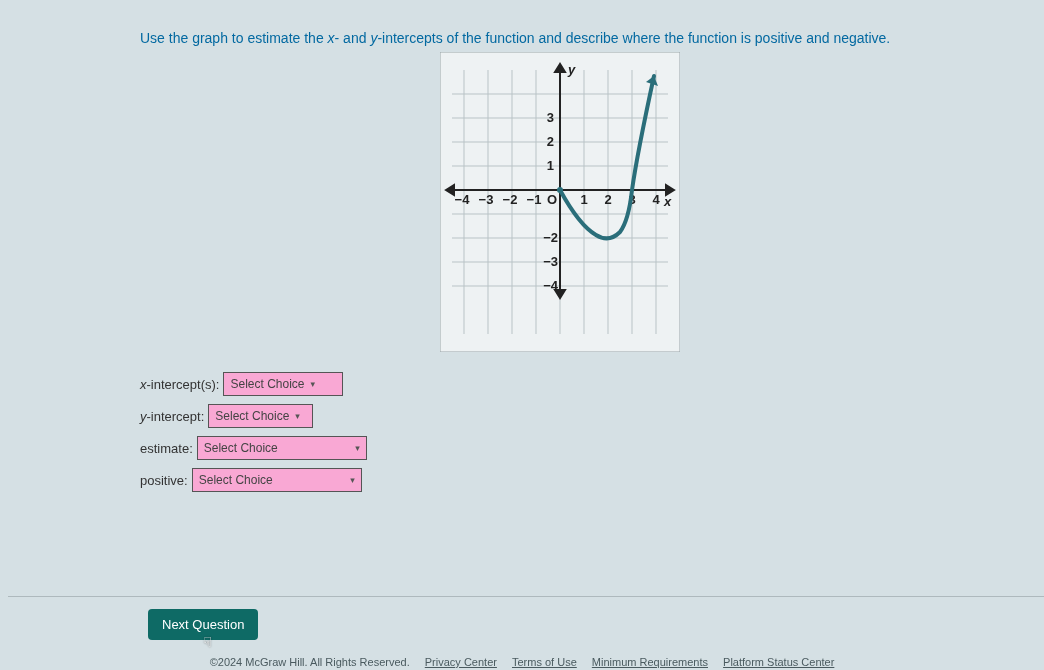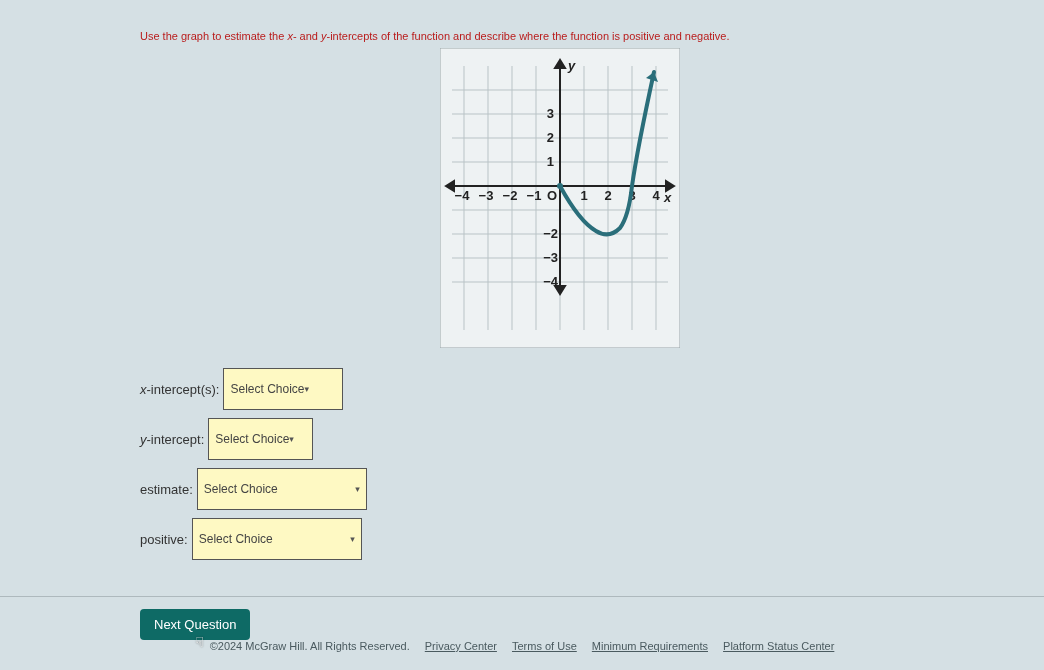--- a/index.html
+++ b/index.html
@@ -9,22 +9,22 @@
     width: 1044px;
     height: 670px;
     position: relative;
     overflow: hidden;
     color: #2b2b2b;
   }
   .content {
     padding: 30px 20px 0 140px;
   }
   .prompt {
-    font-size: 11px;
-    color: #b91c1c;
+    font-size: 14px;
+    color: #0369a1;
     max-width: 880px;
   }
   .prompt .var { font-style: italic; }
   .upper {
     display: flex;
     gap: 40px;
     margin-top: 6px;
   }
   .graph-wrap {
     margin-left: 300px;
@@ -41,41 +41,42 @@
     display: flex;
     align-items: center;
     margin-bottom: 8px;
   }
   .answer-row label {
     margin-right: 4px;
     white-space: nowrap;
   }
   .choice {
     border: 1px solid #555;
-    background: #fef9c3;
-    padding: 13px 6px;
+    background: #f9a8d4;
+    padding: 4px 6px;
     font-size: 12px;
     color: #444;
     position: relative;
     display: inline-flex;
     align-items: center;
+    gap: 6px;
     cursor: pointer;
   }
   .choice .caret {
     font-size: 9px;
     color: #555;
   }
   .choice.w1 { min-width: 120px; }
   .choice.w2 { min-width: 105px; }
   .choice.w3 { min-width: 170px; justify-content: space-between; }
   .choice.w4 { min-width: 170px; justify-content: space-between; }
 
   .bottom-bar {
     position: absolute;
-    left: 0;
+    left: 8px;
     right: 0;
     bottom: 30px;
     border-top: 1px solid #aeb9bd;
     padding: 12px 0 0 140px;
     margin-top: 48px;
   }
   .next-btn {
     background: #0e6a65;
     color: #fff;
     border: none;
@@ -88,21 +89,21 @@
   .cursor-icon {
     position: absolute;
     bottom: -10px;
     left: 50%;
     font-size: 14px;
     color: #fff;
     text-shadow: 0 0 2px #000;
   }
   .footer {
     position: absolute;
-    bottom: 18px;
+    bottom: 2px;
     left: 0;
     right: 0;
     text-align: center;
     font-size: 11px;
     color: #4a5a5f;
   }
   .footer span, .footer a {
     margin: 0 6px;
     color: #4a5a5f;
     text-decoration: none;

